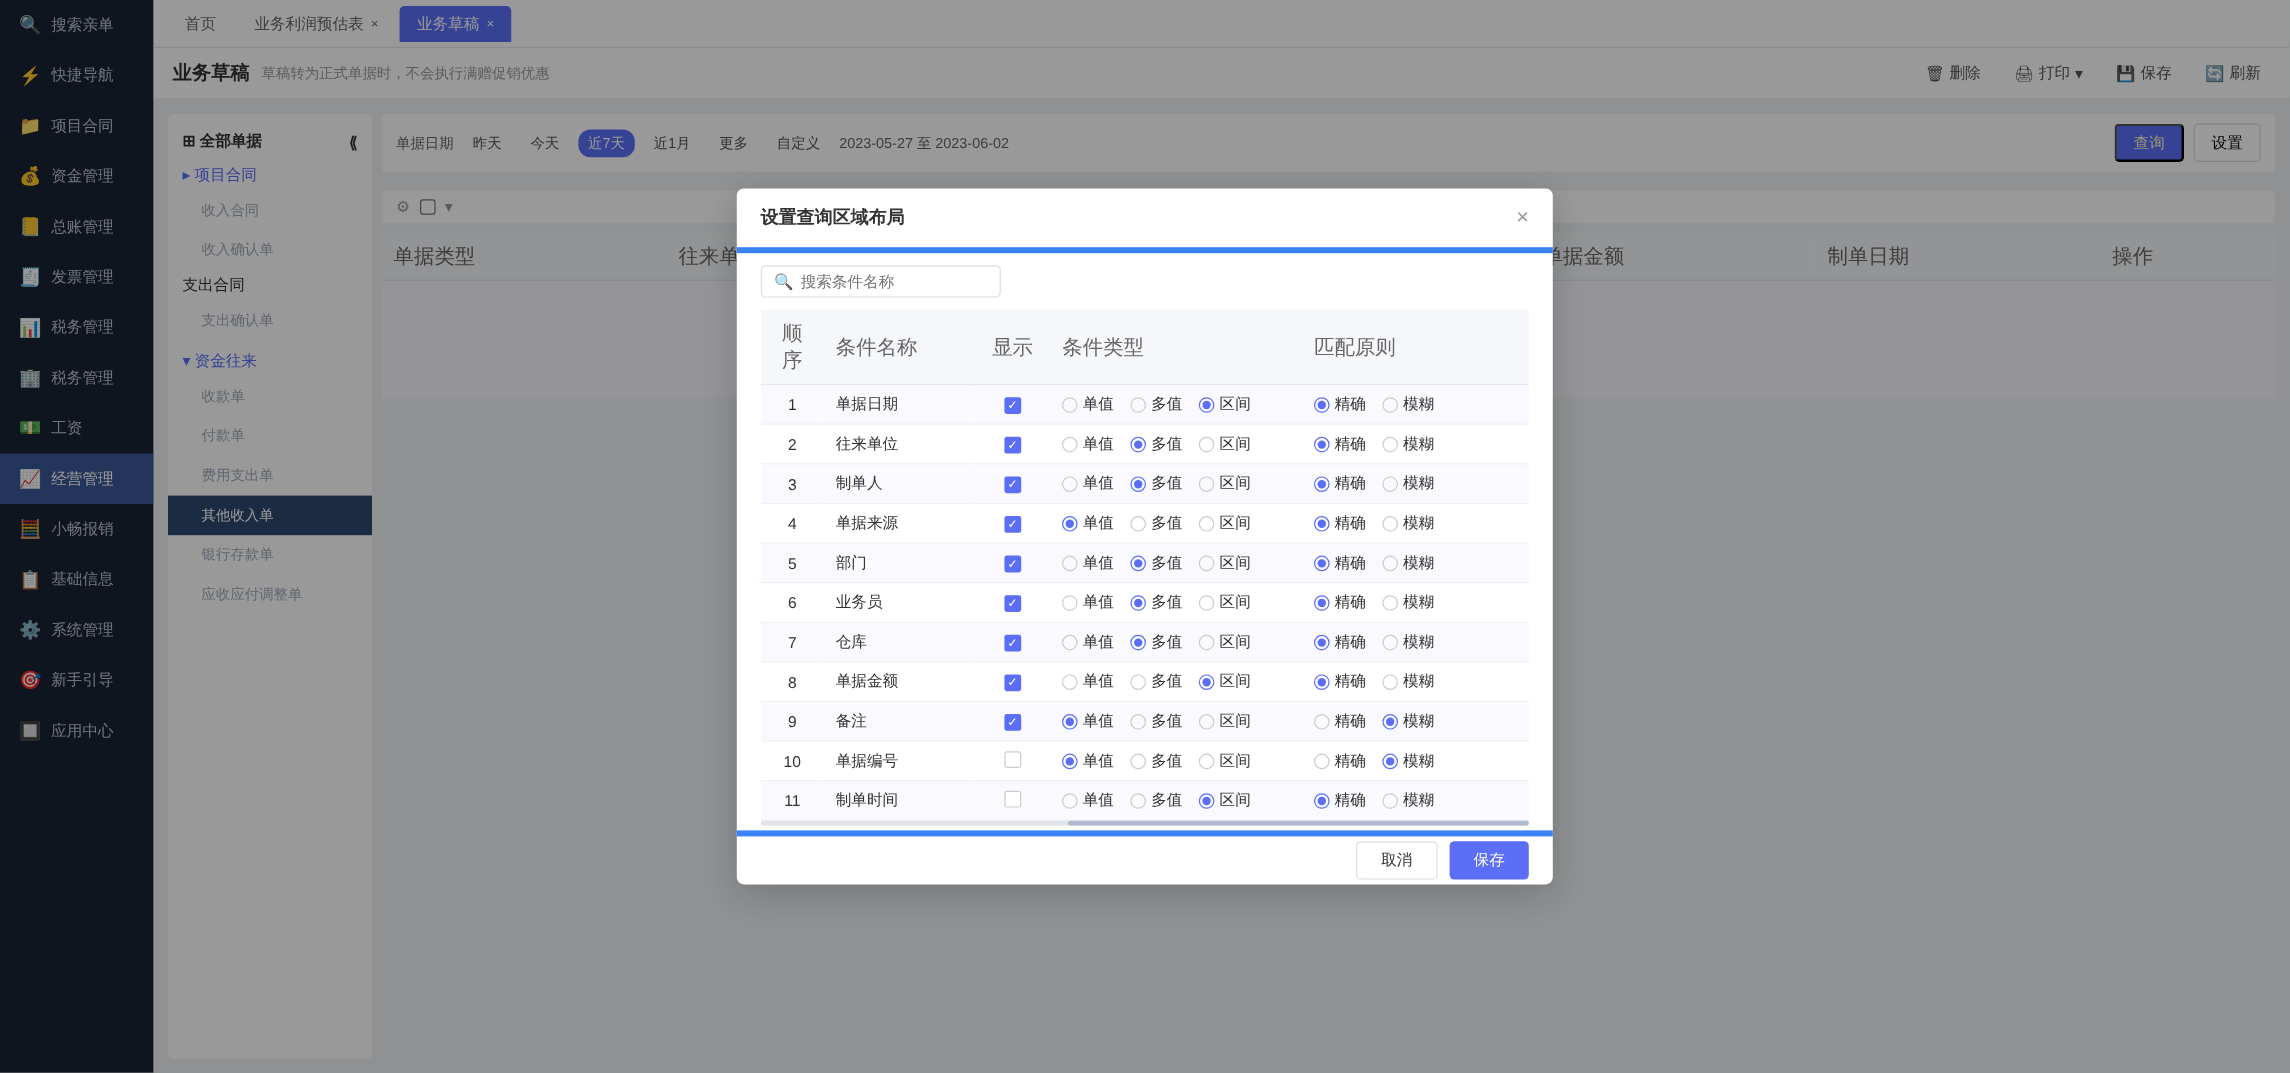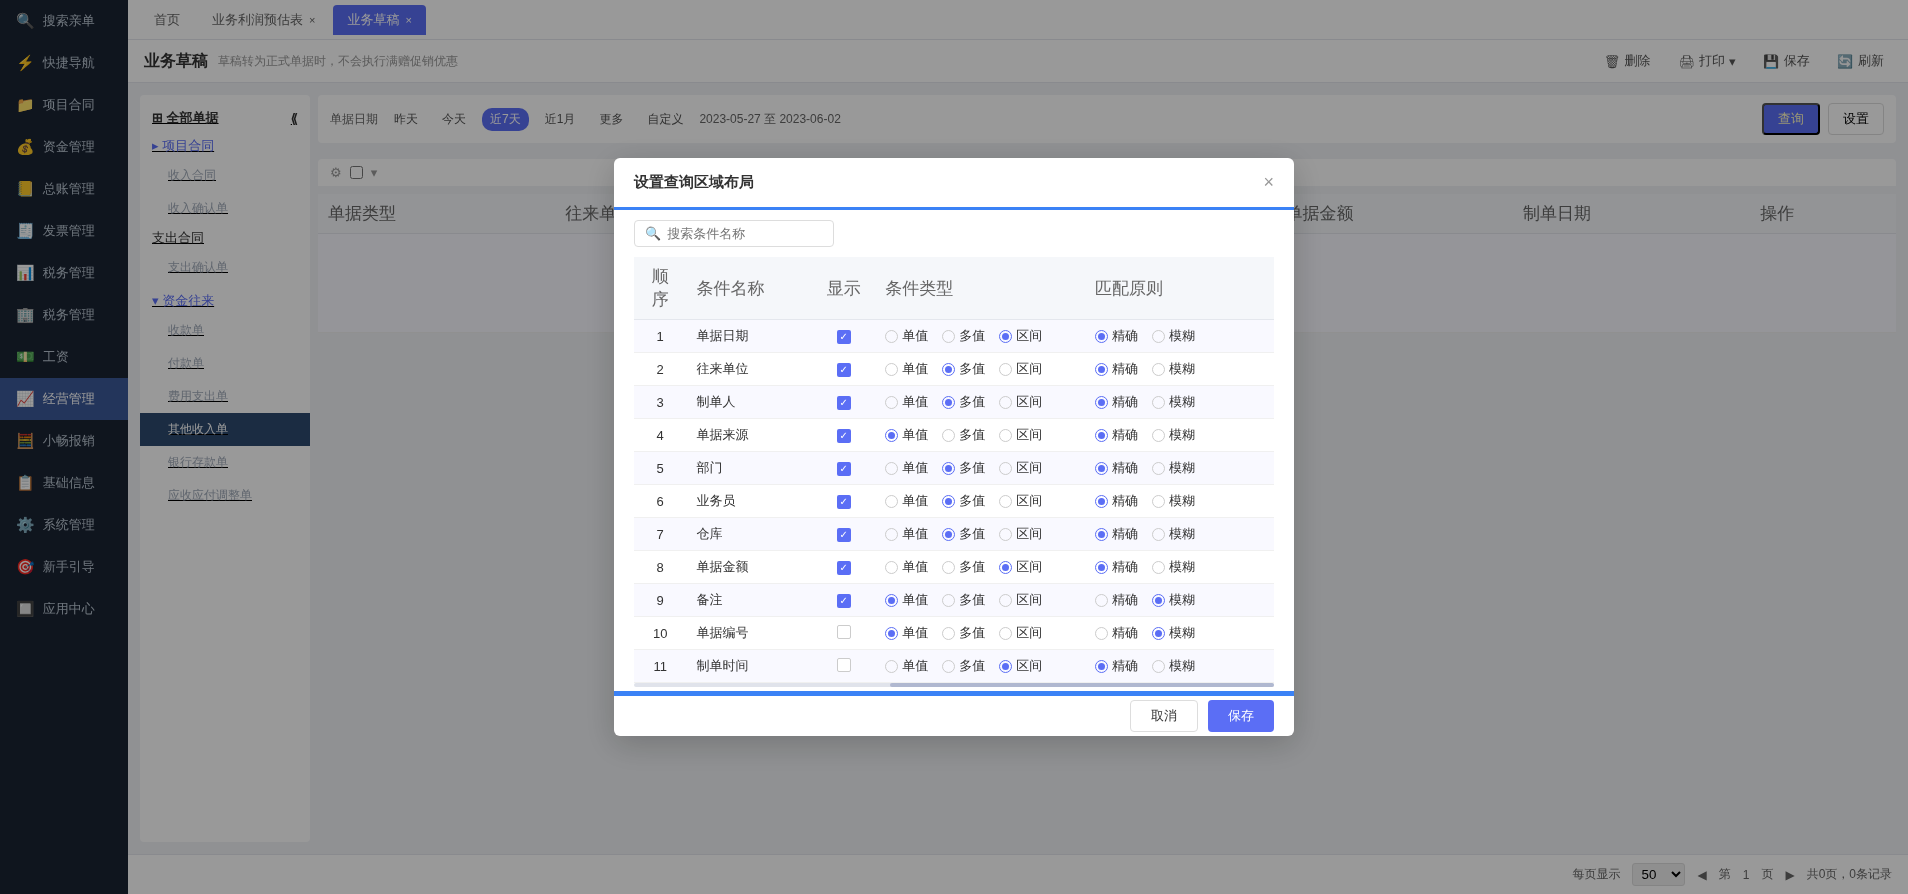--- a/index.html
+++ b/index.html
@@ -102,21 +102,21 @@
       border-radius: 6px;
       width: 680px;
       max-height: 640px;
       display: flex;
       flex-direction: column;
       box-shadow: 0 8px 32px rgba(0,0,0,0.2);
     }
     .modal-header {
       display: flex; align-items: center; justify-content: space-between;
       padding: 14px 20px;
-      border-bottom: 3px solid #3b82f6;
+      border-bottom: 5px solid #3b82f6;
     }
     .modal-title { font-size: 15px; font-weight: bold; color: #333; }
     .modal-close { cursor: pointer; color: #999; font-size: 18px; }
 
     
     .modal-tabs {
       display: flex; gap: 0;
       padding: 0 20px;
       border-bottom: 1px solid #e4e7ed;
     }
@@ -311,21 +311,21 @@
         <span>🔄</span>
         <span>刷新</span>
       </span>
     </div>
   </div>
 
   <div class="content">
 
     <div style="display:flex; gap:8px; height:100%;">
 
-      <div style="width:170px; background:#fff; border-radius:4px; padding:8px 0; flex-shrink:0; font-size:13px;text-decoration:underline;">
+      <div style="width:170px; background:#fff; border-radius:4px; padding:8px 0; flex-shrink:0; font-size:13px;">
         <div style="display:flex; align-items:center; justify-content:space-between; padding:6px 12px; font-weight:bold; color:#333; font-size:13px;">
           <span>⊞ 全部单据</span>
           <span>⟪</span>
         </div>
         <div style="padding:4px 12px; color:#5b6ef5; font-size:13px; cursor:pointer;">▸ 项目合同</div>
         <div class="sidebar-sub">收入合同</div>
         <div class="sidebar-sub">收入确认单</div>
         <div style="padding:4px 12px; color:#333; font-size:13px; cursor:pointer;">支出合同</div>
         <div class="sidebar-sub">支出确认单</div>
 
@@ -381,33 +381,20 @@
                 <td colspan="8" style="text-align:center; padding:40px; color:#999;">未找到任何业务草稿</td>
               </tr>
             </tbody>
           </table>
         </div>
 
       </div>
     </div>
   </div>
 
-  <div class="bottom-bar">
-    <span>每页显示</span>
-    <select style="border:1px solid #ddd; border-radius:3px; padding:2px 4px;">
-      <option>50</option>
-      <option>100</option>
-    </select>
-    <span style="cursor:pointer;">◀</span>
-    <span>第</span>
-    <span>1</span>
-    <span>页</span>
-    <span style="cursor:pointer;">▶</span>
-    <span>共0页，0条记录</span>
-  </div>
 </div>
 
 <div class="overlay">
   <div class="modal">
 
     <div class="modal-header">
       <span class="modal-title">设置查询区域布局</span>
       <span class="modal-close">×</span>
     </div>
 

